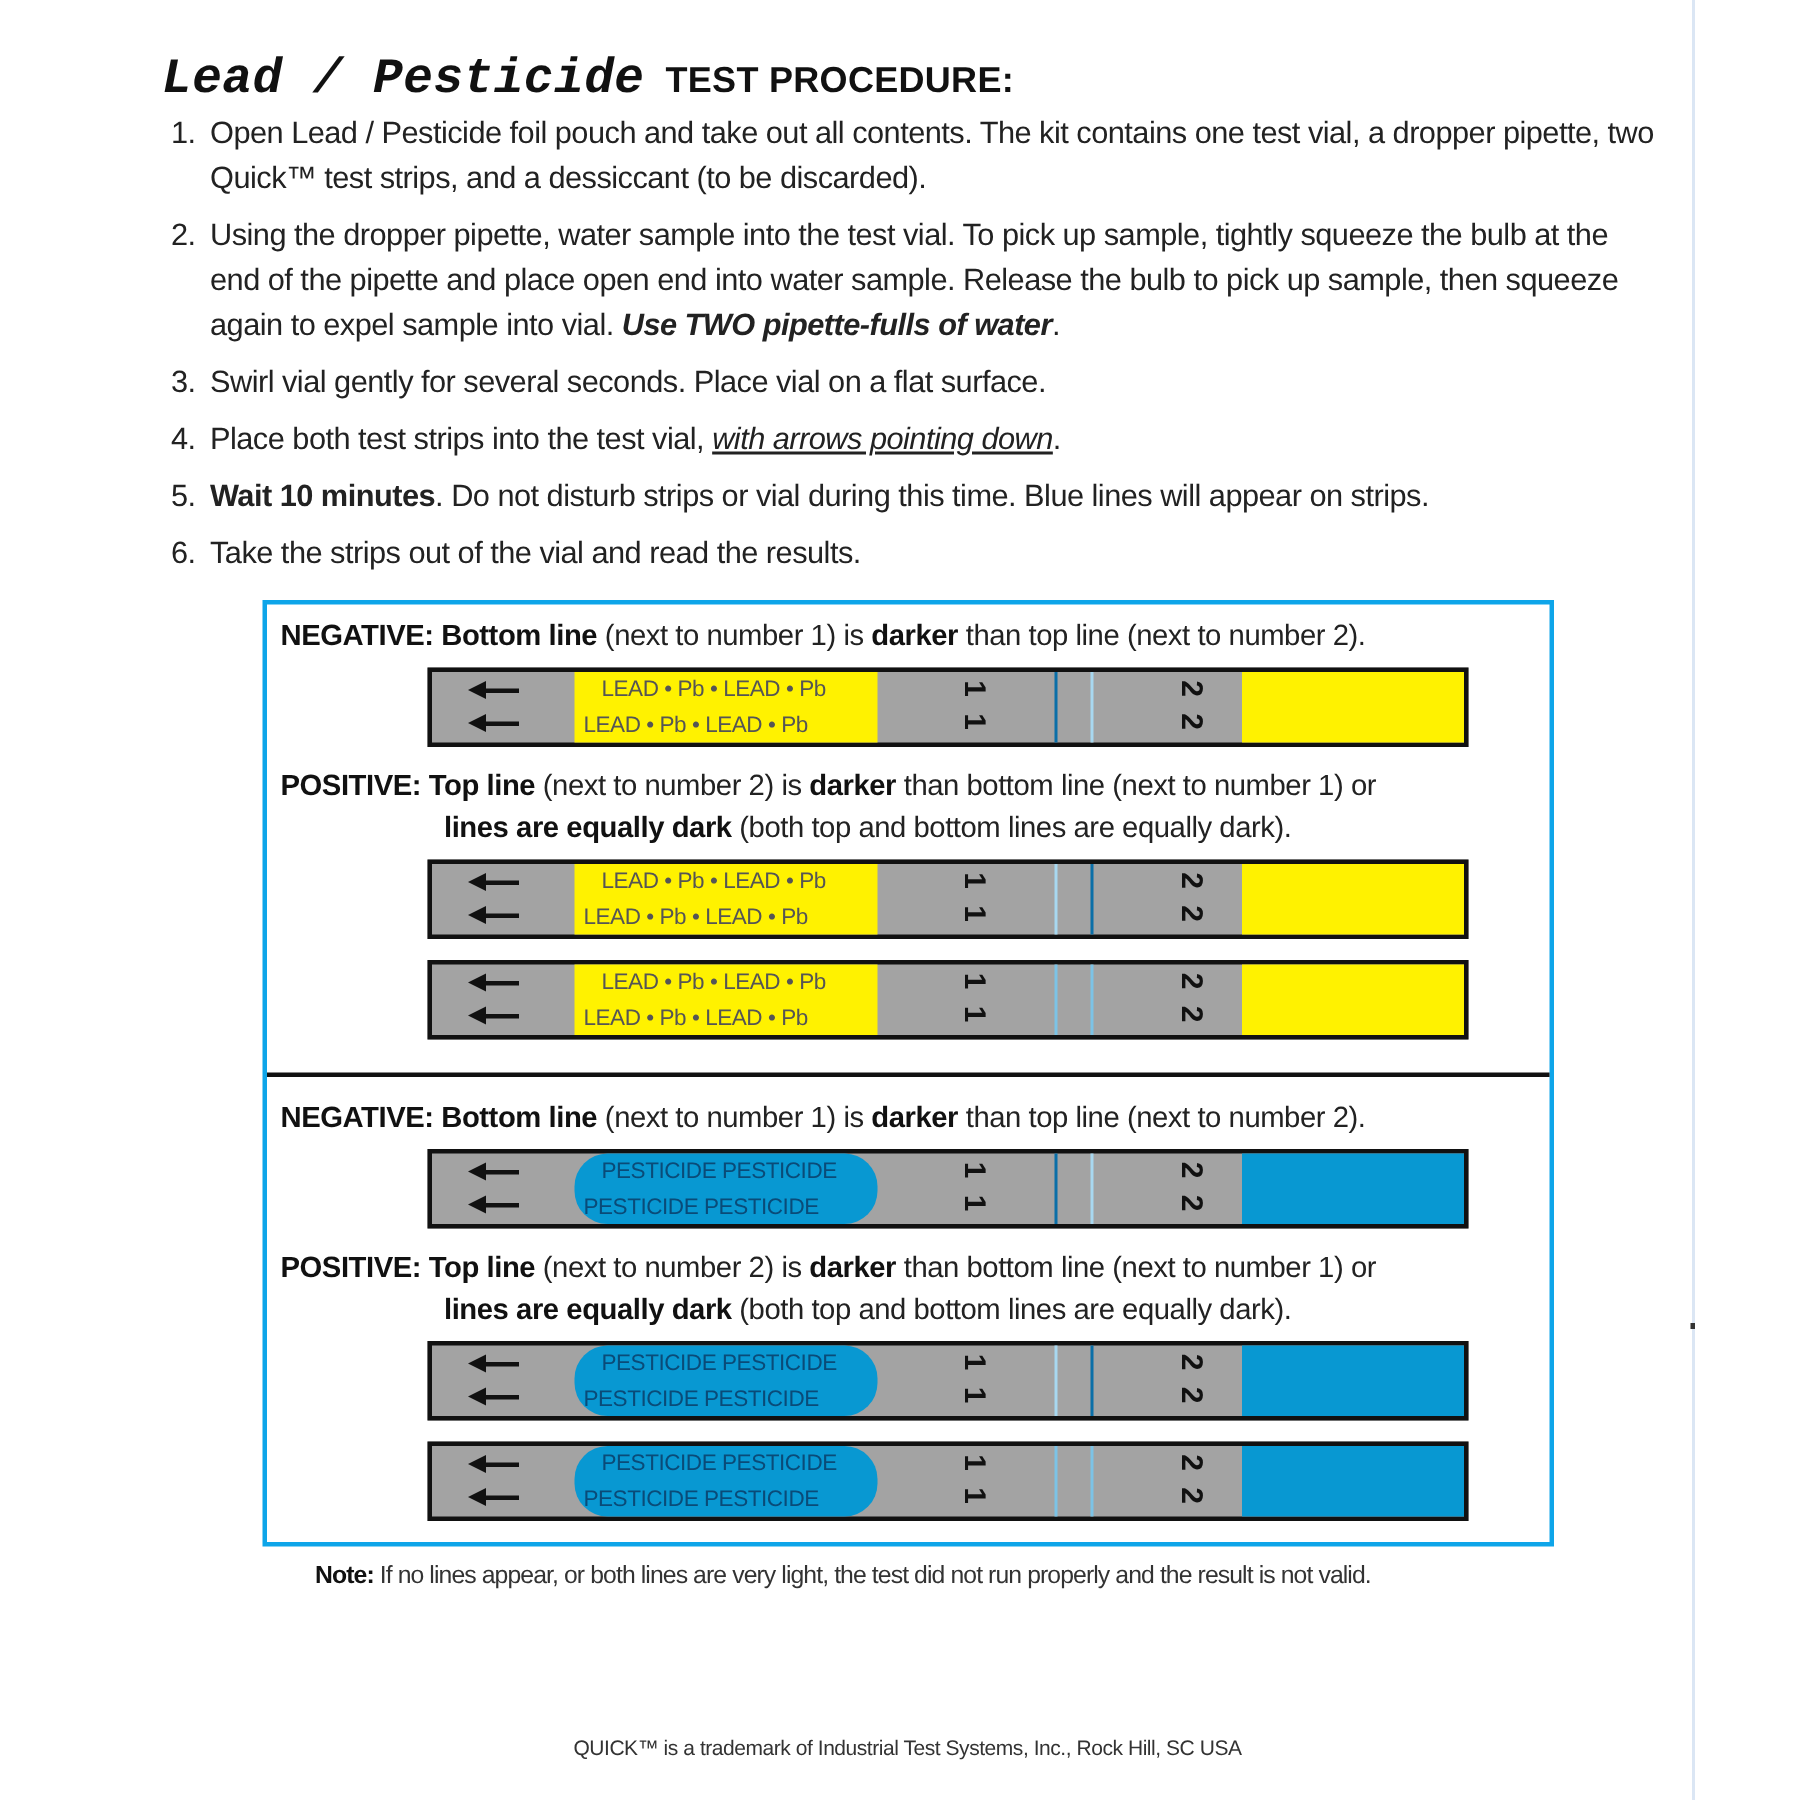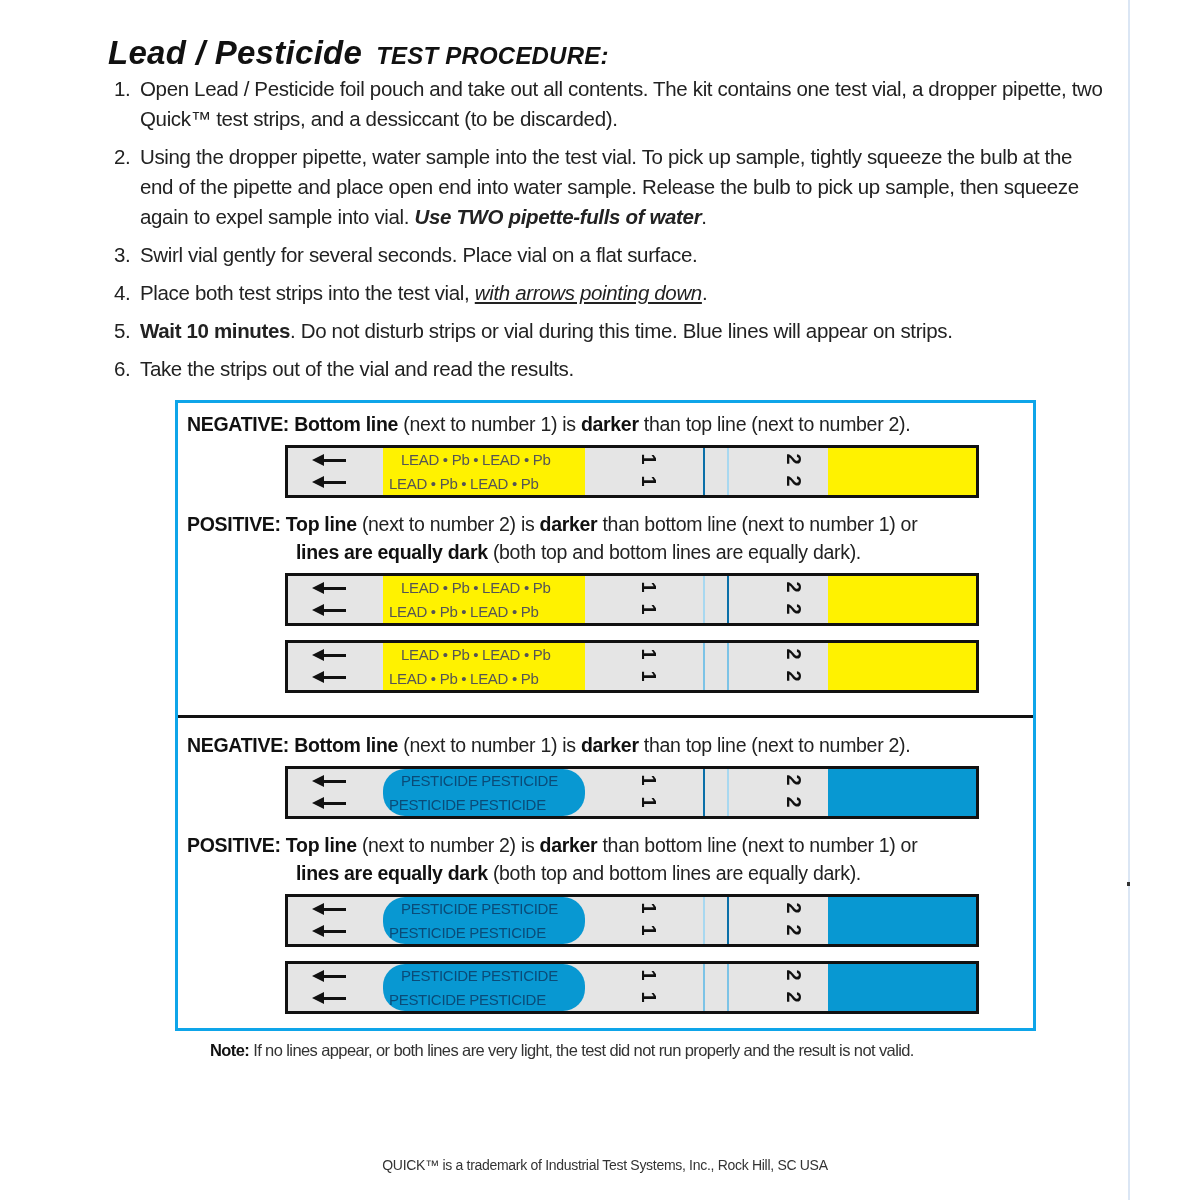--- a/index.html
+++ b/index.html
@@ -3,38 +3,38 @@
 <meta charset="utf-8">
 <style>
   * { box-sizing: border-box; margin: 0; padding: 0; }
   html, body { width: 1200px; height: 1200px; background: #ffffff; overflow: hidden; }
   body { position: relative; font-family: "Liberation Sans", sans-serif; color: #1a1a1a; }
 
   .edge-line { position: absolute; left: 1128px; top: 0; width: 2px; height: 1200px; background: #dbe6f4; }
   .edge-dot { position: absolute; left: 1127px; top: 882px; width: 3px; height: 4px; background: #333; }
 
   .title { position: absolute; left: 108px; top: 34px; white-space: nowrap; }
-  .title .main { font-size: 33px; font-weight: bold; font-style: italic; color: #111; letter-spacing: 0.3px; }
-  .title .sub { font-size: 24px; font-weight: bold; color: #111; margin-left: 14px; letter-spacing: 0.2px; font-style: italic; }
+  .title .main { font-size: 33px; font-weight: bold; font-style: italic; color: #111; letter-spacing: 0.3px; font-family: Liberation Mono, monospace; }
+  .title .sub { font-size: 24px; font-weight: bold; color: #111; margin-left: 14px; letter-spacing: 0.2px; }
 
   .steps { position: absolute; left: 114px; top: 74px; width: 990px; font-size: 20.5px; line-height: 30px; color: #222; letter-spacing: -0.35px; }
   .step { display: flex; margin-bottom: 8px; }
   .step .num { width: 26px; flex: none; }
   .step .txt { flex: 1; }
   .step .bi { font-weight: bold; font-style: italic; }
   .step .ul { font-style: italic; text-decoration: underline; }
 
   .box { position: absolute; left: 175px; top: 400px; width: 861px; height: 631px; border: 3px solid #0ea5e9; }
   .divider { position: absolute; left: 0; right: 0; top: 312px; height: 3px; background: #111; }
 
   .sec-text { position: absolute; left: 9px; font-size: 19.5px; line-height: 28px; color: #222; white-space: nowrap; letter-spacing: -0.3px; }
   .sec-text b { font-weight: bold; color: #111; }
   .sec-text .indent { padding-left: 109px; display: block; }
 
-  .strip { position: absolute; left: 107px; width: 694px; height: 53px; border: 3px solid #111; background: #e5e5e5; }
+  .strip { position: absolute; left: 107px; width: 694px; height: 53px; border: 3px solid #111; background: #a3a3a3; }
   .strip .arrows { position: absolute; left: 22px; top: 2px; width: 40px; height: 44px; }
   .arrow { display: block; height: 22px; position: relative; }
   .arrow::before { content: ""; position: absolute; left: 10px; top: 9px; width: 26px; height: 3px; background: #111; }
   .arrow::after { content: ""; position: absolute; left: 2px; top: 4px; width: 0; height: 0;
     border-top: 6px solid transparent; border-bottom: 6px solid transparent; border-right: 12px solid #111; }
 
   .label-band { position: absolute; left: 95px; top: 0; width: 202px; height: 47px; }
   .label-band .ln { position: absolute; font-size: 15px; white-space: nowrap; letter-spacing: -0.3px; }
   .label-band .ln1 { top: 3px; left: 18px; }
   .label-band .ln2 { top: 27px; left: 6px; }

